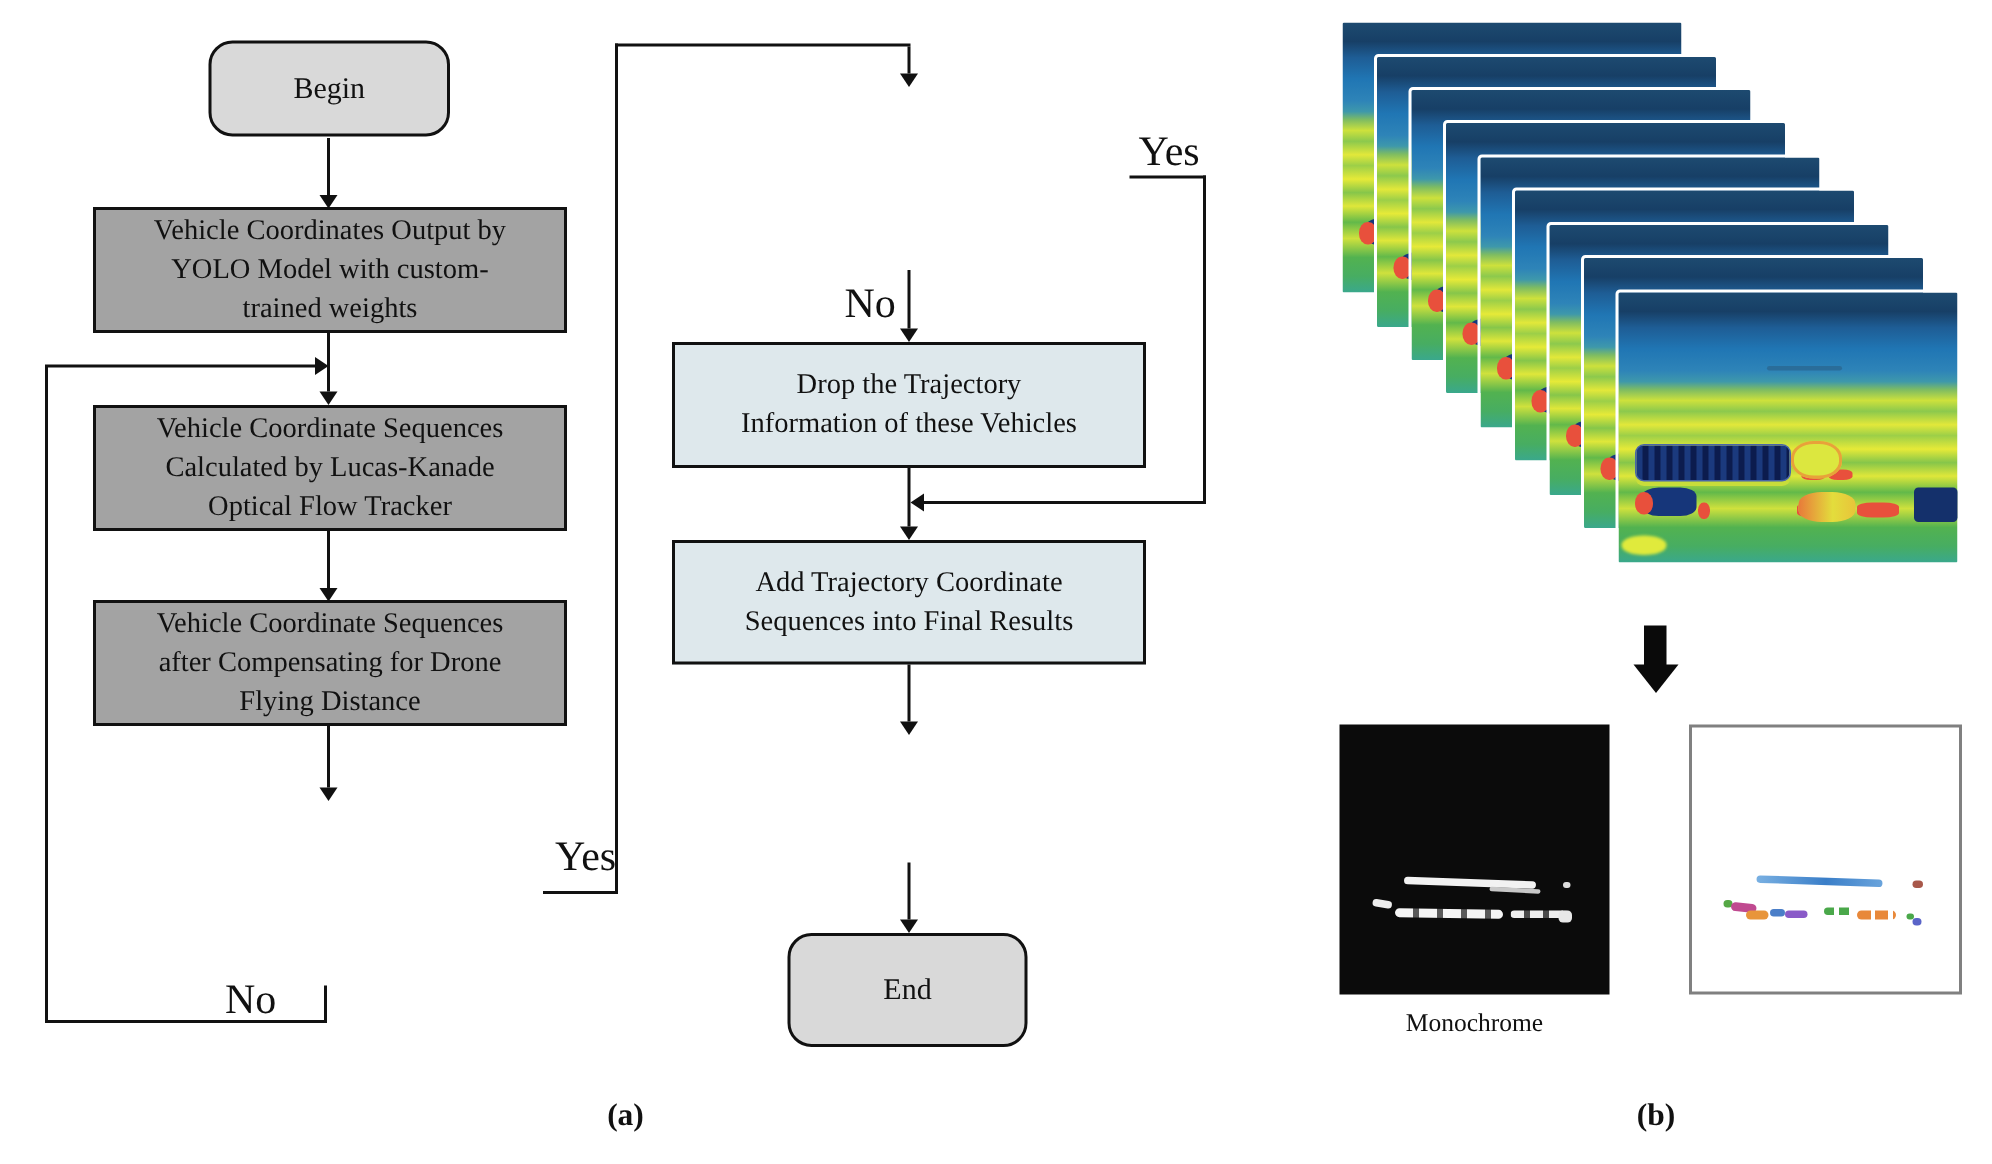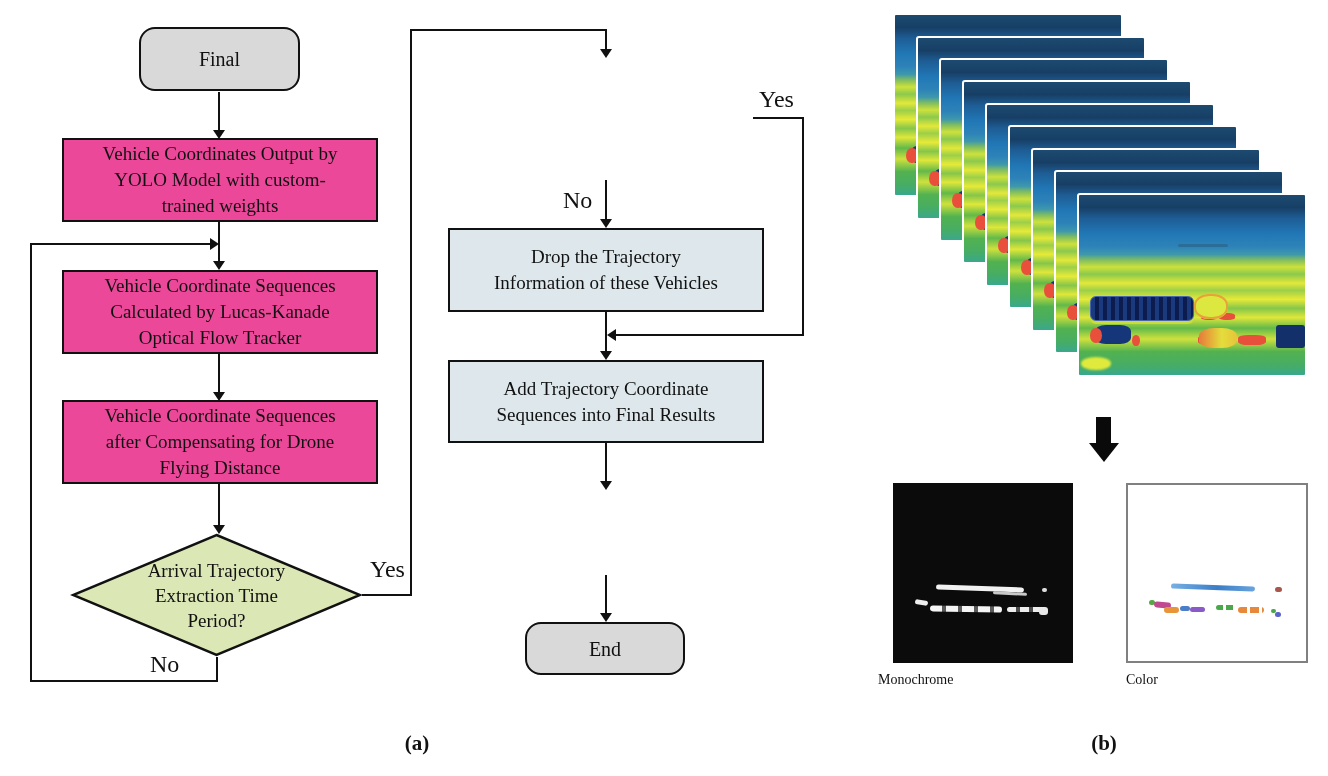--- a/index.html
+++ b/index.html
@@ -3,35 +3,35 @@
 <meta charset="utf-8">
 <style>
   html,body{margin:0;padding:0;background:#ffffff;}
   .canvas{position:relative;width:1328px;height:776px;background:#ffffff;overflow:hidden;
           font-family:"Liberation Serif","DejaVu Serif",serif;color:#111;}
 
   
   .node{position:absolute;box-sizing:border-box;display:flex;align-items:center;justify-content:center;
         text-align:center;font-size:19px;line-height:26px;white-space:pre-line;}
   .terminator{background:#d9d9d9;border:2.5px solid #111;border-radius:16px;font-size:20px;}
-  .proc-pink{background:#ec4899;border:2.5px solid #111;}
+  .proc-pink{background:#a3a3a3;border:2.5px solid #111;}
   .proc-blue{background:#dee8ec;border:2.5px solid #111;}
   .diamond{position:absolute;}
   .diamond svg{position:absolute;left:0;top:0;width:100%;height:100%;}
   .diamond .dlabel{position:absolute;left:0;top:0;width:100%;height:100%;display:flex;align-items:center;
         justify-content:center;text-align:center;font-size:19px;line-height:25px;white-space:pre-line;}
 
   
   .vline,.hline{position:absolute;background:#111;}
   .vline{width:2px;} .hline{height:2px;}
   .ah{position:absolute;width:0;height:0;}
   .ah-down{border-left:6px solid transparent;border-right:6px solid transparent;border-top:9px solid #111;}
   .ah-right{border-top:6px solid transparent;border-bottom:6px solid transparent;border-left:9px solid #111;}
   .ah-left{border-top:6px solid transparent;border-bottom:6px solid transparent;border-right:9px solid #111;}
-  .elabel{position:absolute;font-size:24px;}
+  .elabel{position:absolute;font-size:28px;}
 
   .caption{position:absolute;font-weight:bold;font-size:21px;text-align:center;width:80px;}
 
   
   .thermal-frame{position:absolute;width:230px;height:184px;box-sizing:border-box;border:2px solid #fff;
     border-radius:3px;
     background:linear-gradient(180deg,
       #1d4a70 0%, #173f66 7%, #1e5d95 13%, #2076b4 21%, #2e84b8 29%, #3e98ab 33%,
       #7ebc62 36%, #cde13c 40%, #8cc94d 44%, #e2e83a 49%, #9ccf48 53%, #e6ea38 58%,
       #86c64a 63%, #dfe73a 68%, #62b94a 74%, #cfe13d 80%, #52b250 87%, #47ad62 94%, #3aa88c 100%);
@@ -55,59 +55,51 @@
   
   .block-arrow-stem{position:absolute;left:1096px;top:417px;width:15px;height:27px;background:#0a0a0a;}
   .block-arrow-head{position:absolute;left:1089px;top:443px;width:0;height:0;
       border-left:15px solid transparent;border-right:15px solid transparent;border-top:19px solid #0a0a0a;}
 
   
   .mono-box{position:absolute;left:893px;top:483px;width:180px;height:180px;background:#0b0b0b;}
   .color-box{position:absolute;left:1126px;top:483px;width:182px;height:180px;background:#fff;
       box-sizing:border-box;border:2px solid #808080;}
   .trk{position:absolute;border-radius:3px;}
-  .img-label{position:absolute;font-size:14px;text-align:left;}
+  .img-label{position:absolute;font-size:17px;text-align:center;}
 </style>
 </head>
 <body>
 
 <div class="canvas">
 
-  <div class="node terminator" style="left:139px;top:27px;width:161px;height:64px;">Final</div>
+  <div class="node terminator" style="left:139px;top:27px;width:161px;height:64px;">Begin</div>
 
   <div class="node proc-pink" style="left:62px;top:138px;width:316px;height:84px;">Vehicle Coordinates Output by
 YOLO Model with custom-
 trained weights</div>
 
   <div class="node proc-pink" style="left:62px;top:270px;width:316px;height:84px;">Vehicle Coordinate Sequences
 Calculated by Lucas-Kanade
 Optical Flow Tracker</div>
 
   <div class="node proc-pink" style="left:62px;top:400px;width:316px;height:84px;">Vehicle Coordinate Sequences
 after Compensating for Drone
 Flying Distance</div>
 
-  <div class="diamond" style="left:70px;top:533px;width:293px;height:124px;">
-    <svg viewBox="0 0 293 124" preserveAspectRatio="none">
-      <polygon points="146.5,2 290,62 146.5,122 3,62" fill="#dbe7b5" stroke="#111" stroke-width="2.5"></polygon>
-    </svg>
-    <div class="dlabel">Arrival Trajectory
-Extraction Time
-Period?</div>
-  </div>
 
 
   <div class="node proc-blue" style="left:448px;top:360px;width:316px;height:83px;">Add Trajectory Coordinate
 Sequences into Final Results</div>
 
   <div class="node proc-blue" style="left:448px;top:228px;width:316px;height:84px;">Drop the Trajectory
 Information of these Vehicles</div>
 
 
-  <div class="node terminator" style="left:525px;top:622px;width:160px;height:53px;">End</div>
+  <div class="node terminator" style="left:525px;top:622px;width:160px;height:76px;">End</div>
 
   <div class="vline" style="left:218px;top:92px;height:40px;"></div>
   <div class="ah ah-down" style="left:213px;top:130px;"></div>
 
   <div class="vline" style="left:218px;top:222px;height:39px;"></div>
   <div class="ah ah-down" style="left:213px;top:261px;"></div>
 
   <div class="hline" style="left:30px;top:243px;width:180px;"></div>
   <div class="ah ah-right" style="left:210px;top:238px;"></div>
 
@@ -194,17 +186,16 @@
       <div class="trk" style="left:62px;top:122px;width:15px;height:5px;background:#8a5ac8;"></div>
       <div class="trk" style="left:88px;top:120px;width:20px;height:5px;
            background:repeating-linear-gradient(90deg,#4aa84a 0 7px,#ffffff 7px 10px);"></div>
       <div class="trk" style="left:110px;top:122px;width:26px;height:6px;
            background:repeating-linear-gradient(90deg,#e8883a 0 9px,#ffffff 9px 12px);"></div>
       <div class="trk" style="left:143px;top:124px;width:5px;height:4px;background:#4aa84a;"></div>
       <div class="trk" style="left:147px;top:127px;width:6px;height:5px;background:#5a64c8;"></div>
   </div>
 
   <div class="img-label" style="left:878px;top:672px;width:210px;">Monochrome</div>
-  <div class="img-label" style="left:1126px;top:672px;width:182px;">Color</div>
 
   <div class="caption" style="left:1064px;top:731px;">(b)</div>
 
 </div>
 
 </body></html>

